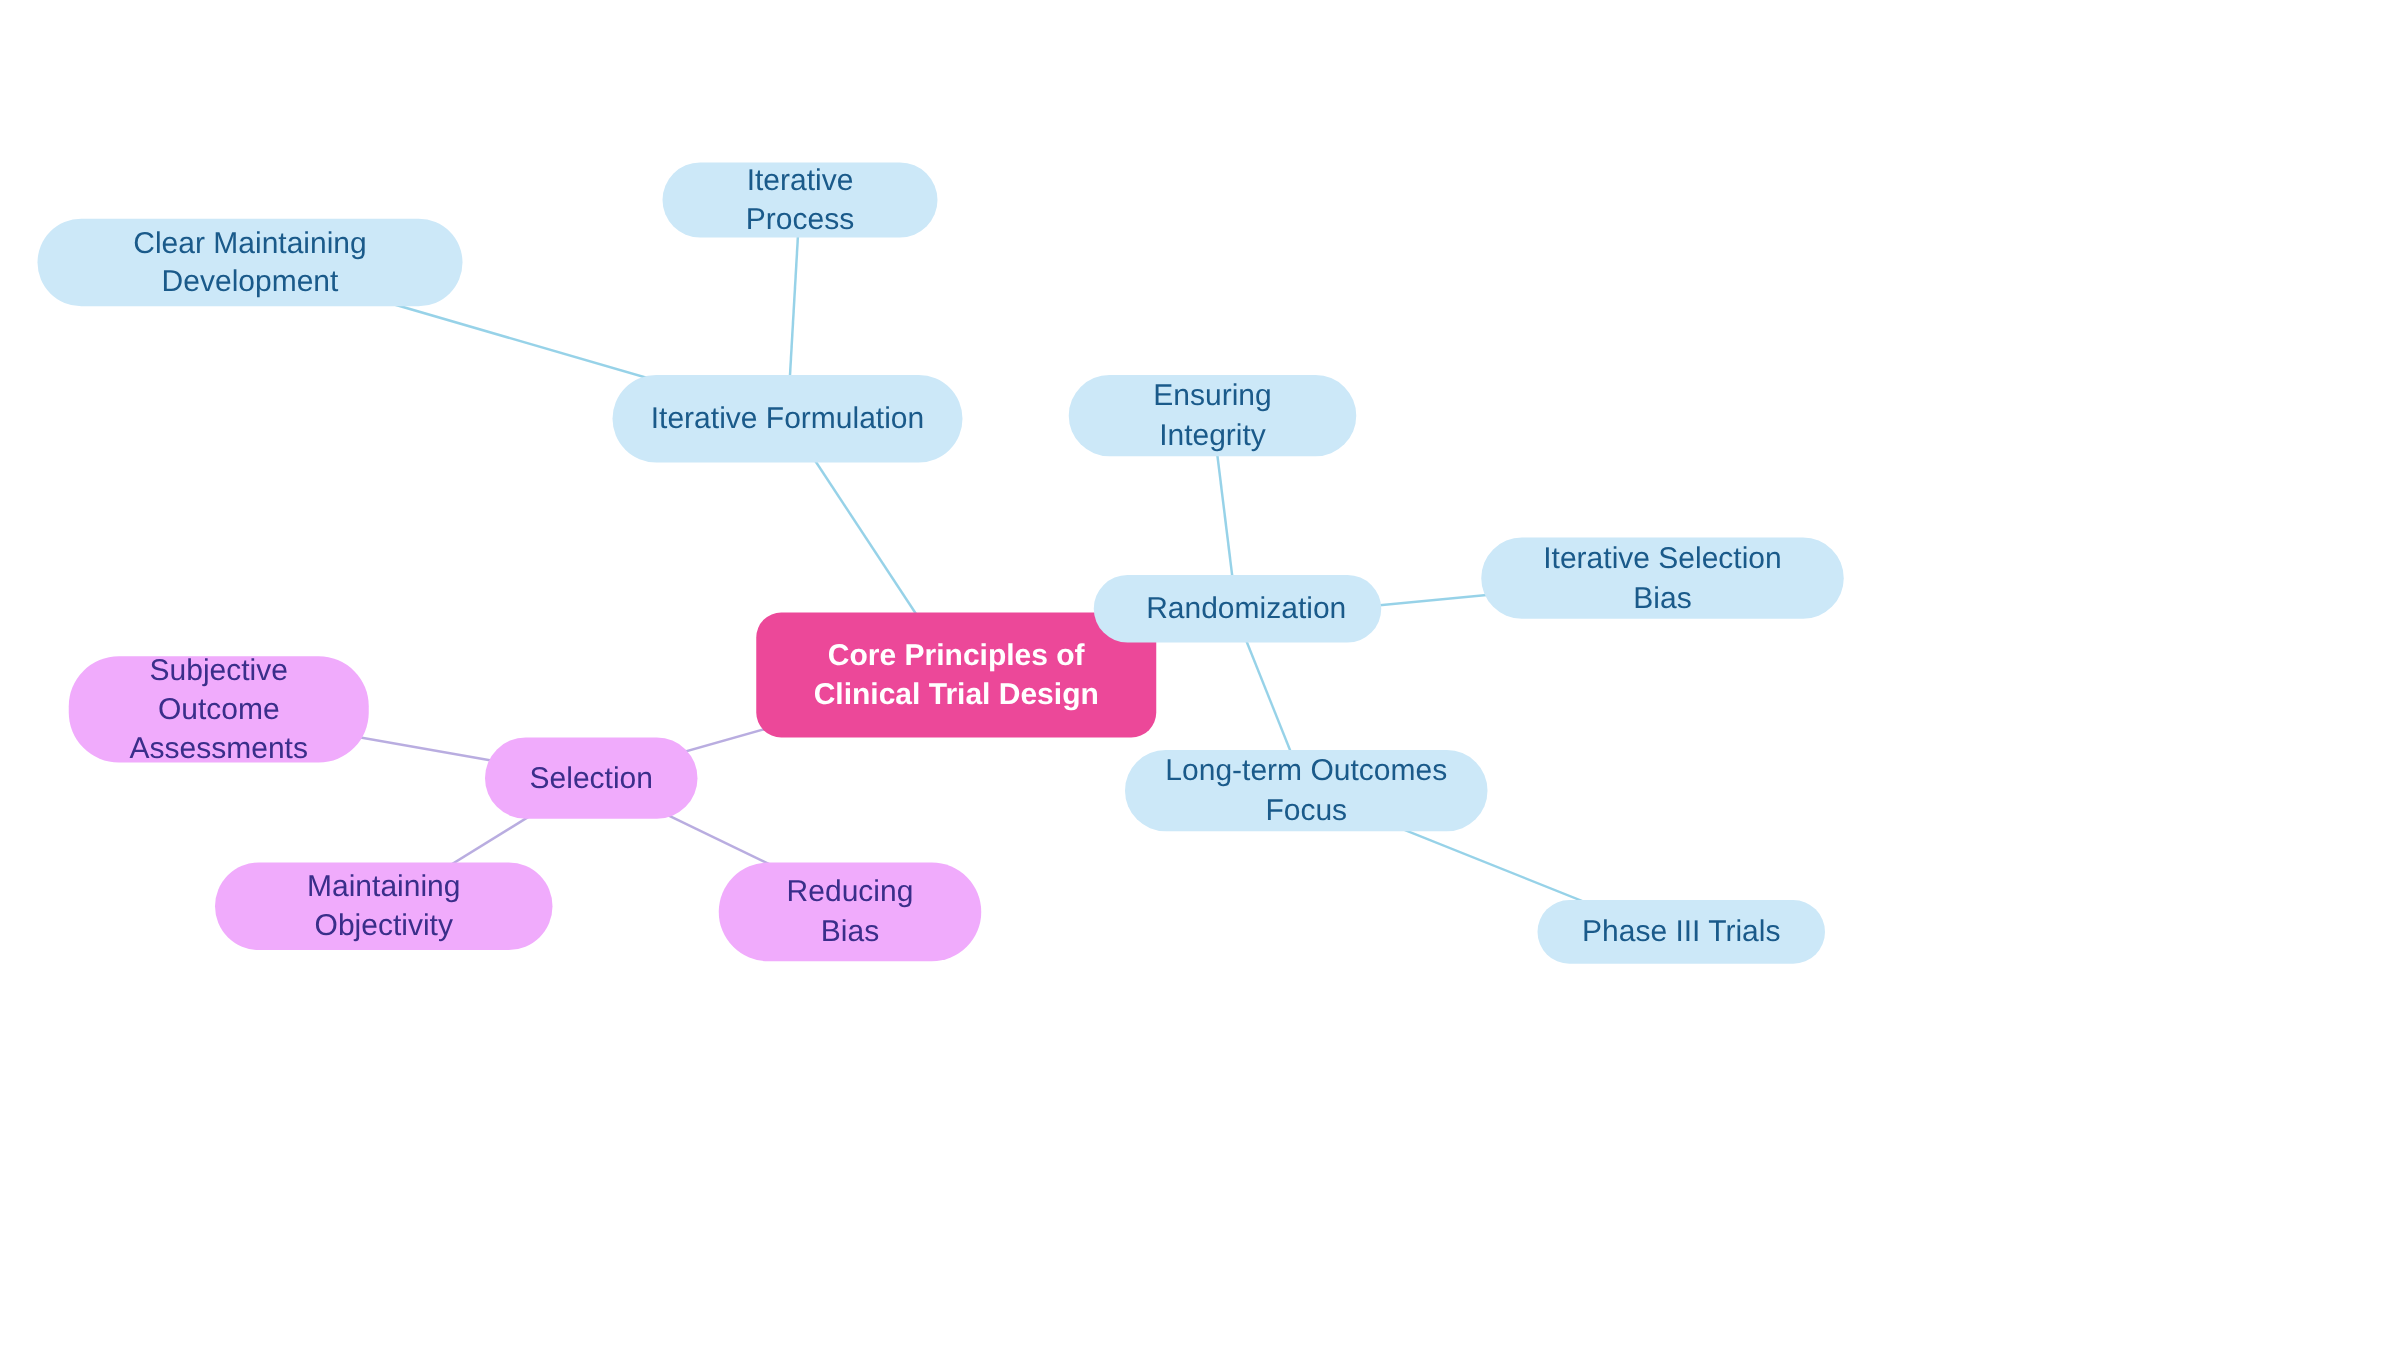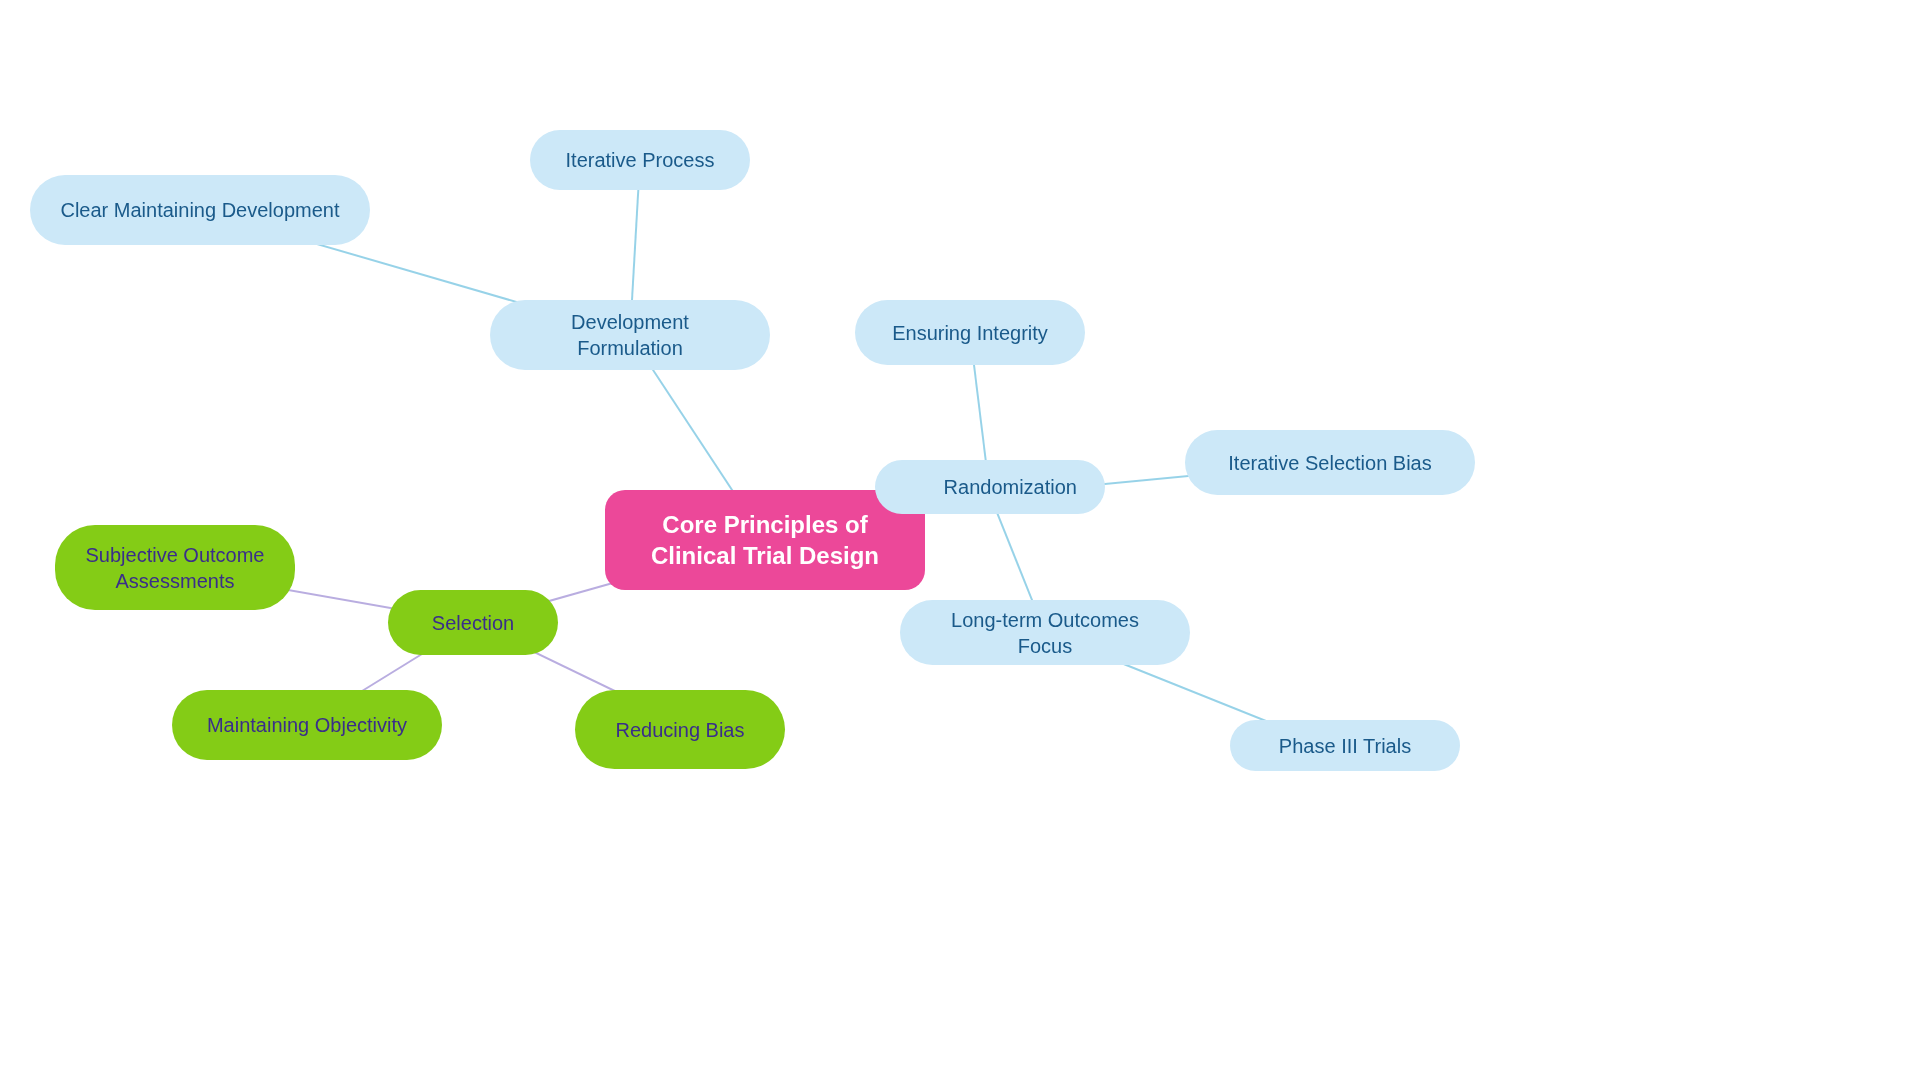--- a/index.html
+++ b/index.html
@@ -18,42 +18,42 @@
       height: 1083px;
       pointer-events: none;
     }
     .node {
       position: absolute;
       border-radius: 40px;
       display: flex;
       align-items: center;
       justify-content: center;
       text-align: center;
-      font-size: 20px;
+      font-size: 24px;
       font-weight: 500;
       line-height: 1.3;
       padding: 14px 28px;
       cursor: default;
     }
     .node-center {
       background: #ec4899;
       color: #ffffff;
       font-size: 24px;
       font-weight: 600;
       border-radius: 20px;
       width: 320px;
       height: 100px;
     }
     .node-blue {
       background: #cce8f8;
       color: #1a5a8a;
       border: none;
     }
     .node-purple {
-      background: #84cc16;
+      background: #f0abfc;
       color: #3a2e8a;
       border: none;
     }
   </style>
 </head>
 <body>
 
 <svg id="connections">
     <line x1="765" y1="540" x2="630" y2="335" stroke="#7ec8e3" stroke-width="2" opacity="0.8"></line>
     <line x1="630" y1="335" x2="640" y2="160" stroke="#7ec8e3" stroke-width="2" opacity="0.8"></line>
@@ -67,21 +67,21 @@
     <line x1="990" y1="495" x2="1330" y2="462.5" stroke="#7ec8e3" stroke-width="2" opacity="0.8"></line>
     <line x1="990" y1="495" x2="1045" y2="632.5" stroke="#7ec8e3" stroke-width="2" opacity="0.8"></line>
     <line x1="1045" y1="632.5" x2="1345" y2="752.5" stroke="#7ec8e3" stroke-width="2" opacity="0.8"></line>
   </svg>
 
 <div class="node node-center" style="left: 605px; top: 490px; width: 320px; height: 100px;">
   <span>Core Principles of Clinical Trial Design</span>
 </div>
 
 <div class="node node-blue" style="left: 490px; top: 300px; width: 280px; height: 70px;">
-  <span>Development Formulation</span>
+  <span>Iterative Formulation</span>
 </div>
 
 <div class="node node-blue" style="left: 530px; top: 130px; width: 220px; height: 60px;">
   <span>Iterative Process</span>
 </div>
 
 <div class="node node-blue" style="left: 30px; top: 175px; width: 340px; height: 70px;">
   <span>Clear Maintaining Development</span>
 </div>
 

